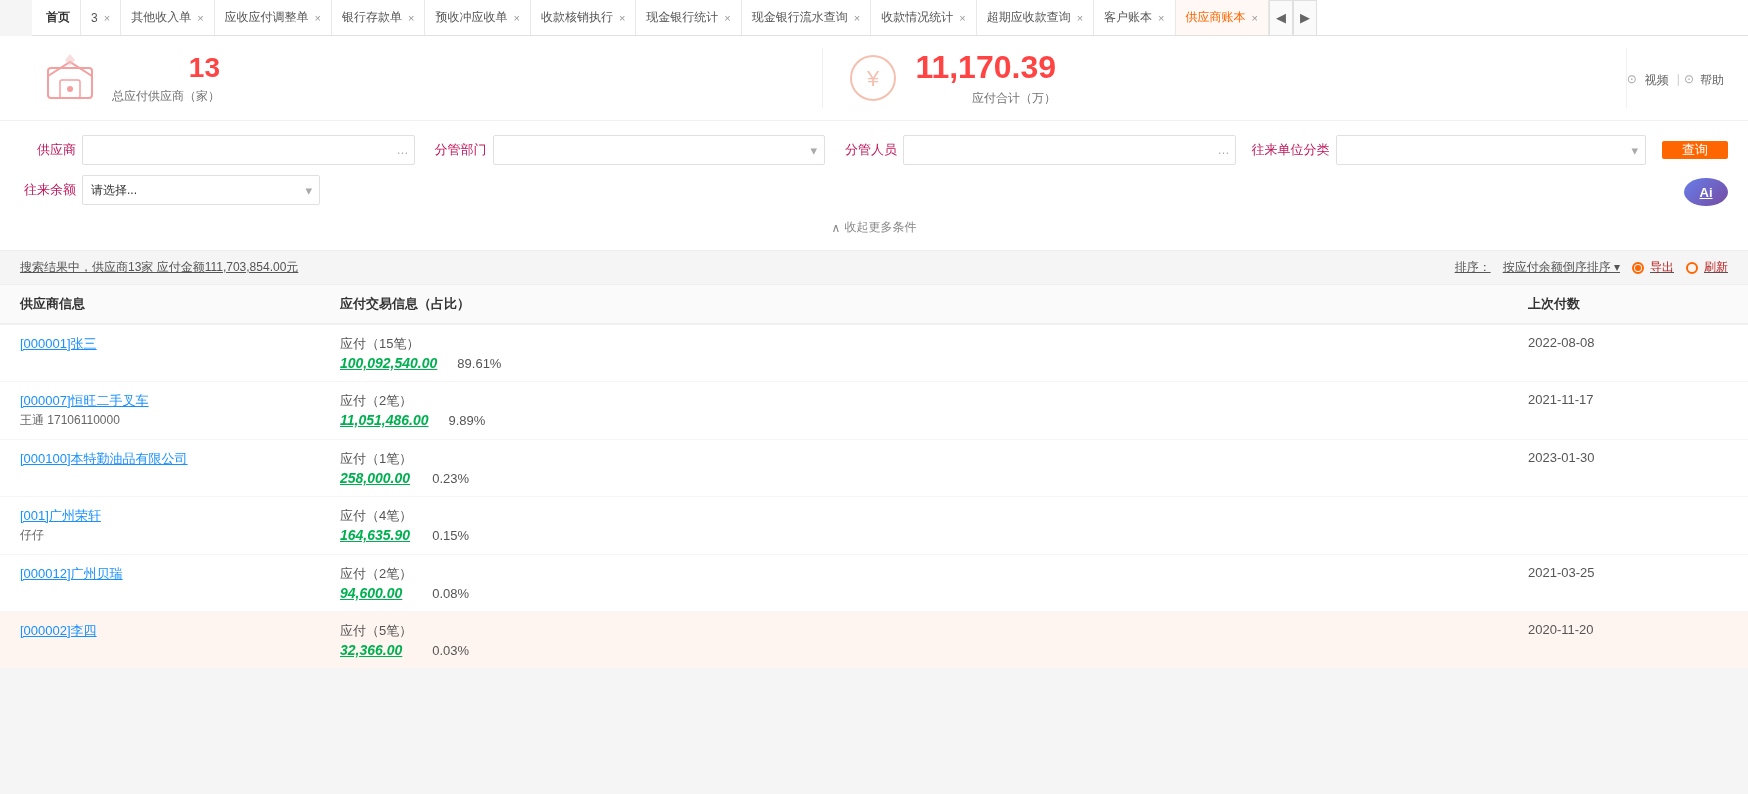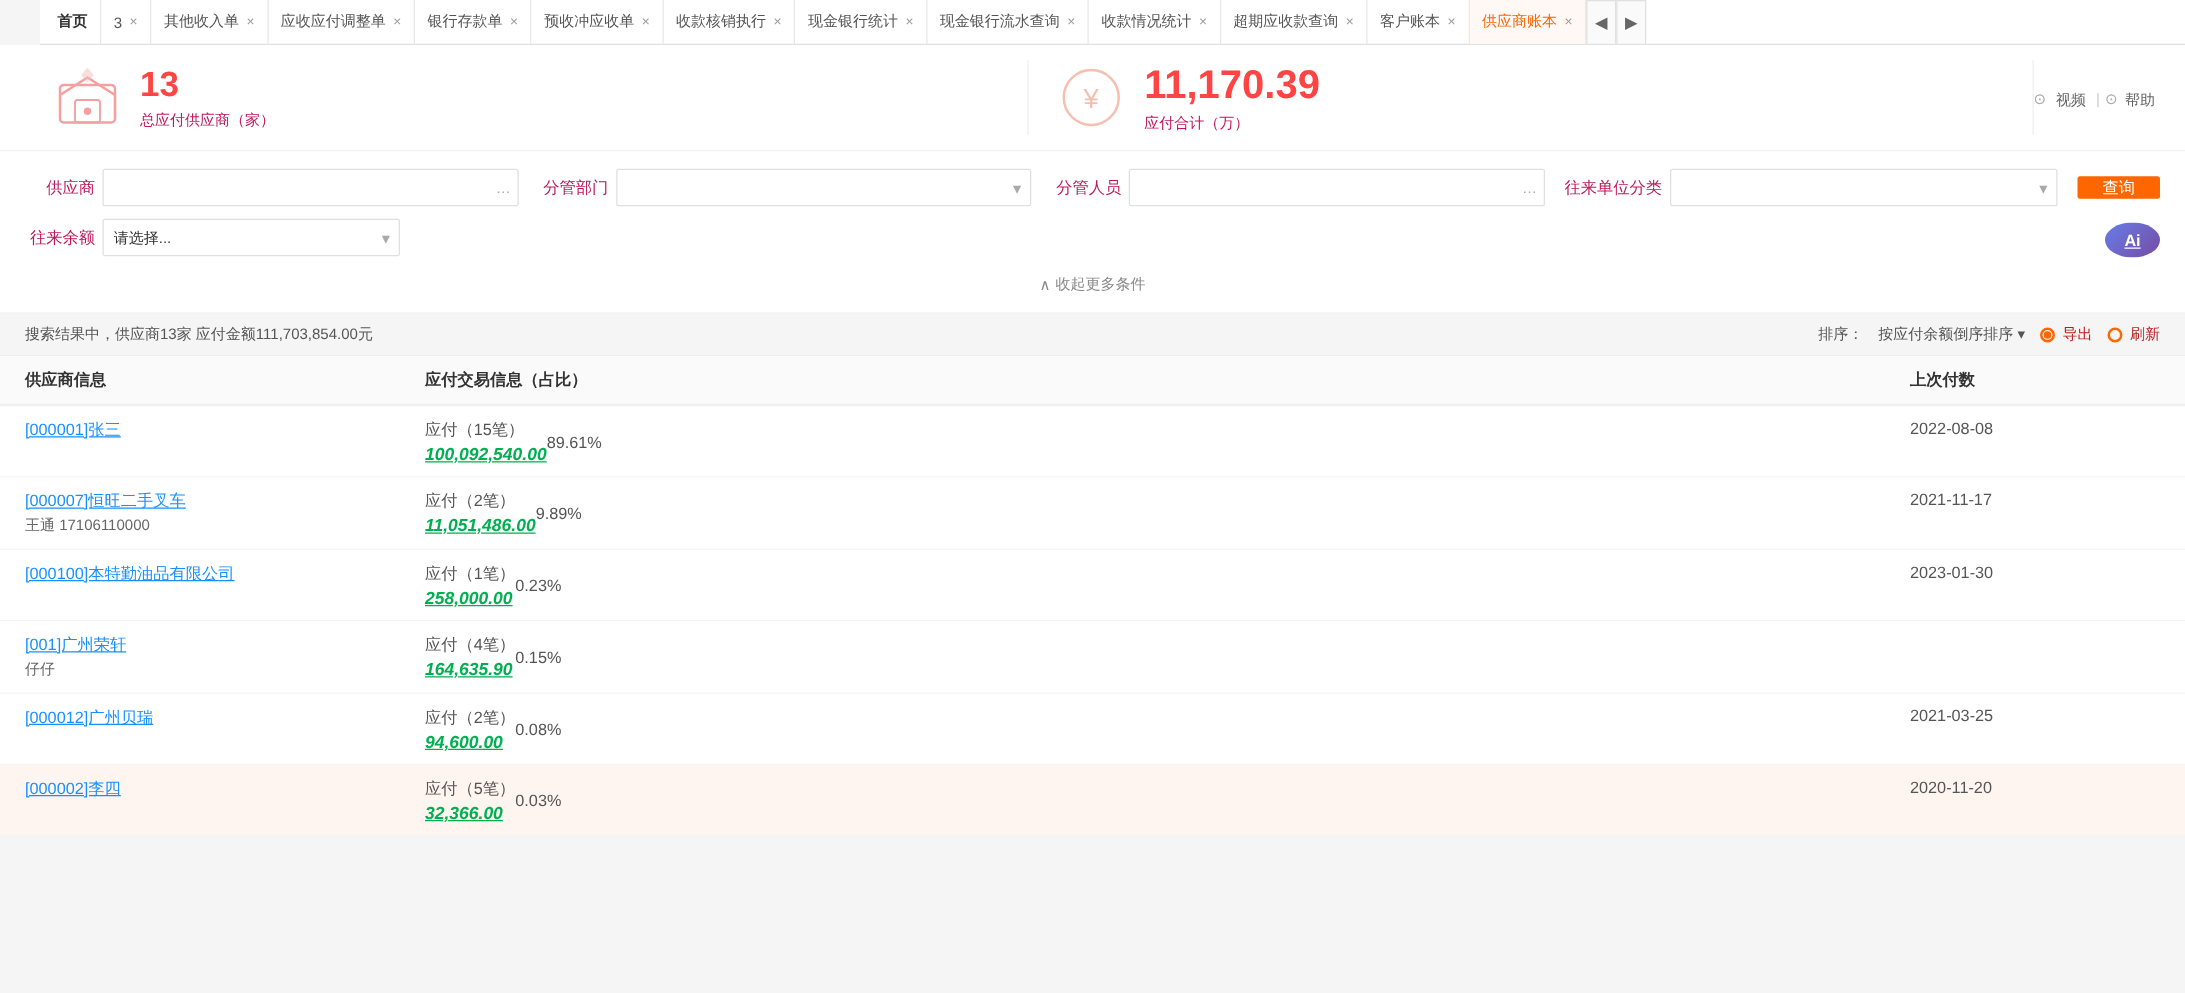--- a/index.html
+++ b/index.html
@@ -19,30 +19,30 @@
       flex-shrink: 0;
     }
     .nav-tab.home { color: #333; font-weight: bold; }
     .nav-tab.active { color: #ff6600; background: #fff8f5; }
     .nav-tab .close-btn { margin-left: 6px; color: #999; font-size: 11px; }
     .nav-arrow { width: 24px; height: 36px; display: flex; align-items: center; justify-content: center; cursor: pointer; color: #666; border: 1px solid #e0e0e0; background: #fafafa; flex-shrink: 0; }
 
     
     .stats-bar {
       display: flex; background: #fff; padding: 12px 20px;
-      border-bottom: 1px solid #f0f0f0; align-items: center;
+      border-bottom: 1px solid #f0f0f0; align-items: center; text-align: right;
     }
     .stat-block {
       display: flex; align-items: center; flex: 1;
       border-right: 1px solid #f0f0f0; padding: 0 20px;
     }
     .stat-block:last-child { border-right: none; }
     .stat-icon { width: 60px; height: 60px; flex-shrink: 0; margin-right: 12px; }
     .stat-content .stat-number { font-size: 28px; font-weight: bold; color: #ff4444; }
-    .stat-content .stat-label { font-size: 12px; color: #be185d; margin-top: 4px; }
+    .stat-content .stat-label { font-size: 12px; color: #737373; margin-top: 4px; }
     .stat-block.large .stat-content .stat-number { font-size: 32px; }
     .top-right-links { margin-left: auto; font-size: 12px; color: #666; white-space: nowrap; display: flex; align-items: flex-start; padding-top: 4px; }
     .top-right-links a { color: #666; text-decoration: none; margin: 0 4px; }
 
     
     .search-area {
       background: #fff; padding: 14px 20px 10px;
       border-bottom: 1px solid #eee;
     }
     .search-row { display: flex; align-items: center; margin-bottom: 10px; gap: 16px; }
@@ -62,21 +62,21 @@
       display: flex; align-items: center; justify-content: center;
       width: 100%; margin-top: 4px; padding: 4px 0;
       color: #666; font-size: 12px; cursor: pointer; gap: 4px;
     }
     .collapse-btn span { color: #888; }
 
     
     .result-bar {
       display: flex; align-items: center; justify-content: space-between;
       padding: 8px 20px; background: #f5f5f5; border-bottom: 1px solid #eee;
-      font-size: 12px; color: #555;
+      font-size: 12px; color: #555; text-decoration: underline;
     }
     .result-bar-right { display: flex; align-items: center; gap: 12px; }
     .result-bar-right .label { color: #555; font-size: 12px; }
     .export-btn, .refresh-btn {
       display: flex; align-items: center; gap: 3px;
       cursor: pointer; color: #b91c1c; font-size: 12px;
     }
     .radio-dot { width: 12px; height: 12px; border-radius: 50%; border: 2px solid #ff6600; display: inline-block; position: relative; margin-right: 3px; }
     .radio-dot.filled::after { content: ''; position: absolute; top: 1px; left: 1px; width: 6px; height: 6px; background: #ff6600; border-radius: 50%; }
 
@@ -94,21 +94,21 @@
     .table-row {
       display: flex; padding: 10px 20px;
       border-bottom: 1px solid #f5f5f5;
       align-items: flex-start; min-height: 54px;
     }
     .table-row.highlighted { background: #fff5f0; }
 
     .supplier-link { color: #1890ff; text-decoration: underline; cursor: pointer; font-size: 13px; }
     .supplier-sub { color: #666; font-size: 12px; margin-top: 2px; }
 
-    .transaction-info { display: flex; align-items: center; }
+    .transaction-info { display: flex; align-items: flex-end; gap: 20px; }
     .transaction-label { font-size: 13px; color: #555; white-space: nowrap; }
     .transaction-amount { color: #00b050; font-size: 14px; font-weight: bold; text-decoration: underline; cursor: pointer; display: block; margin-top: 2px; font-style: italic; }
     .transaction-pct { color: #555; font-size: 13px; }
 
     .last-pay-date { color: #555; font-size: 13px; }
 
     
     .table-scroll-wrap { overflow-y: auto; max-height: 480px; }
     .table-scroll-wrap::-webkit-scrollbar { width: 8px; }
     .table-scroll-wrap::-webkit-scrollbar-track { background: #f0f0f0; }

